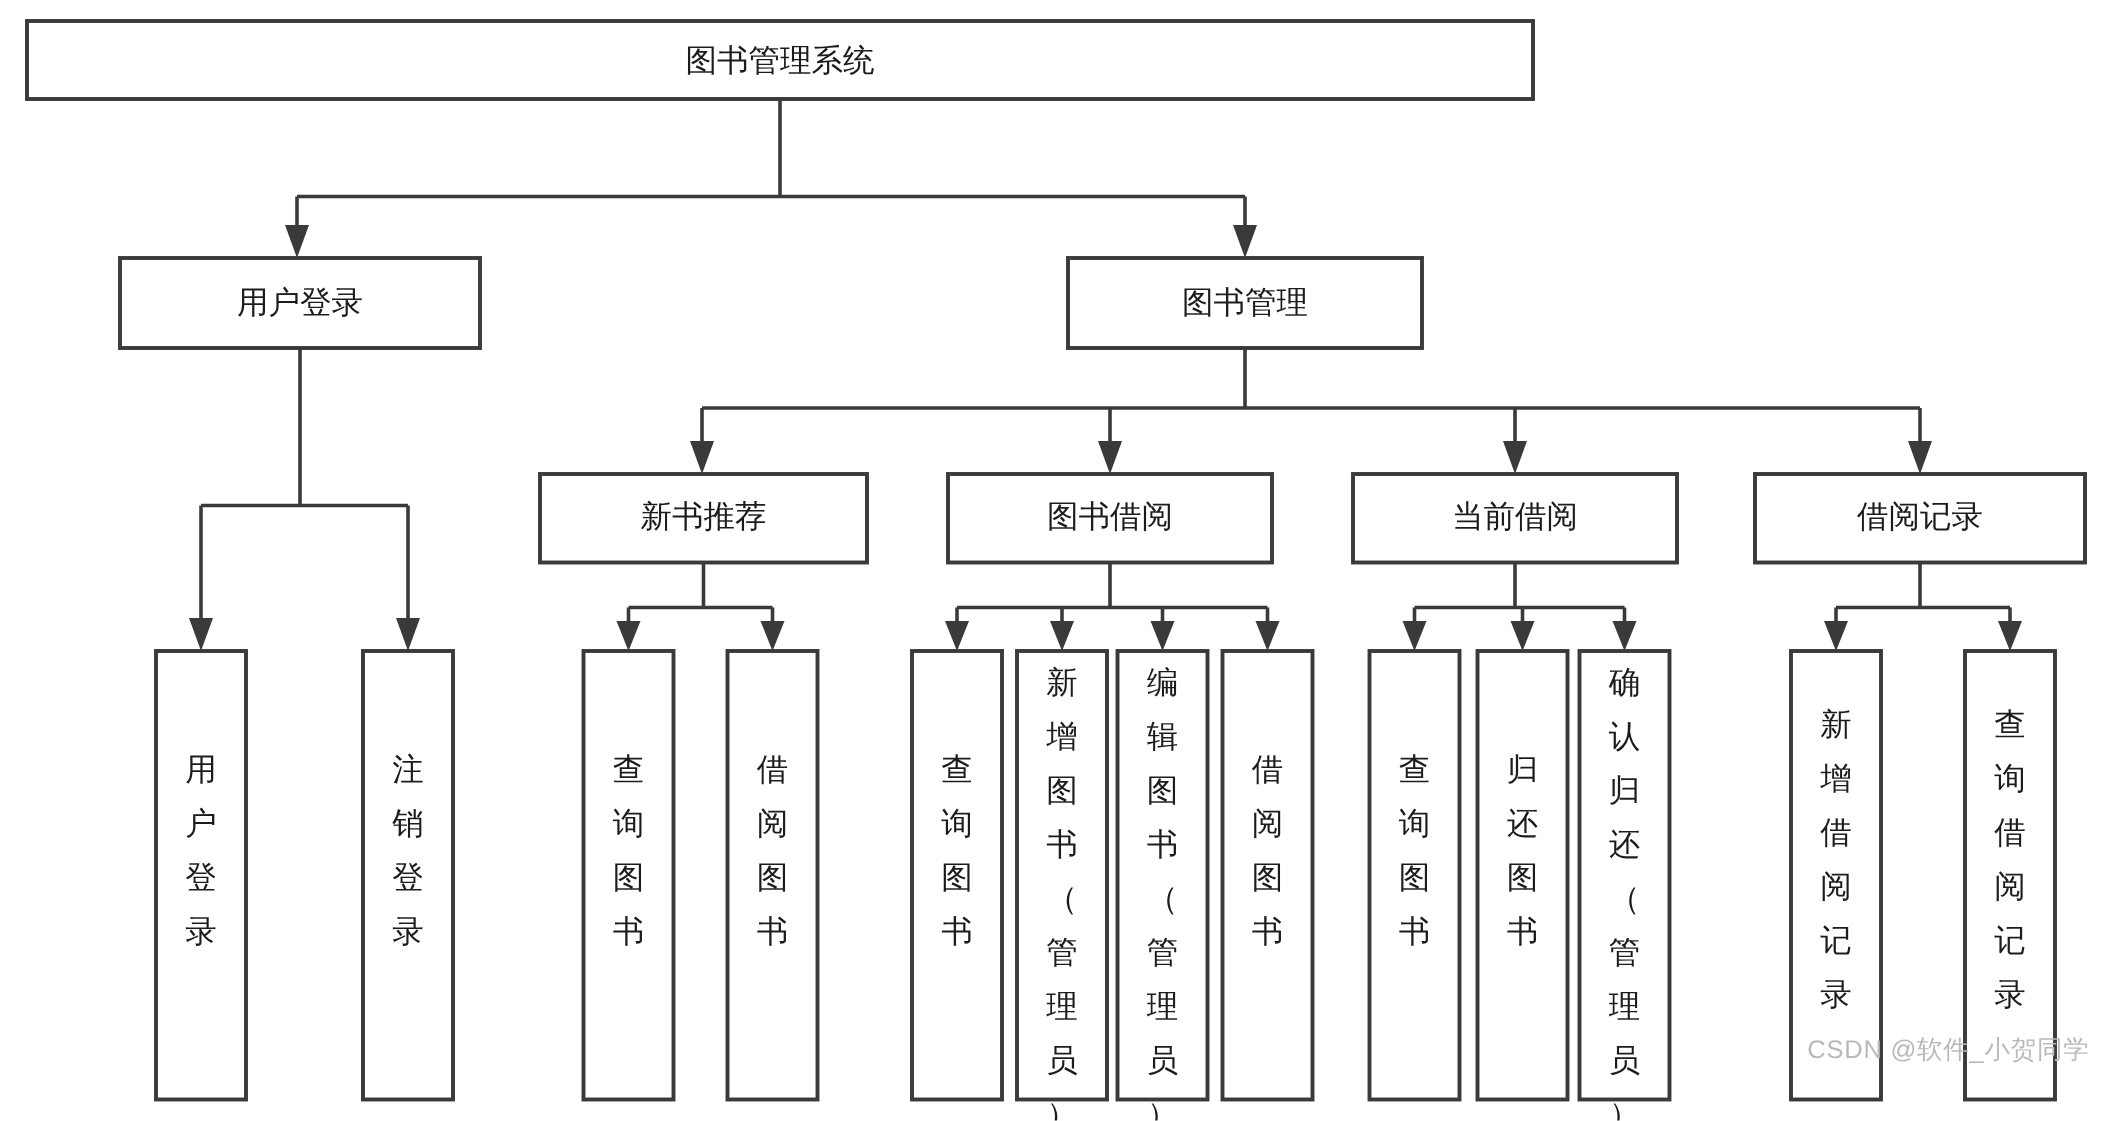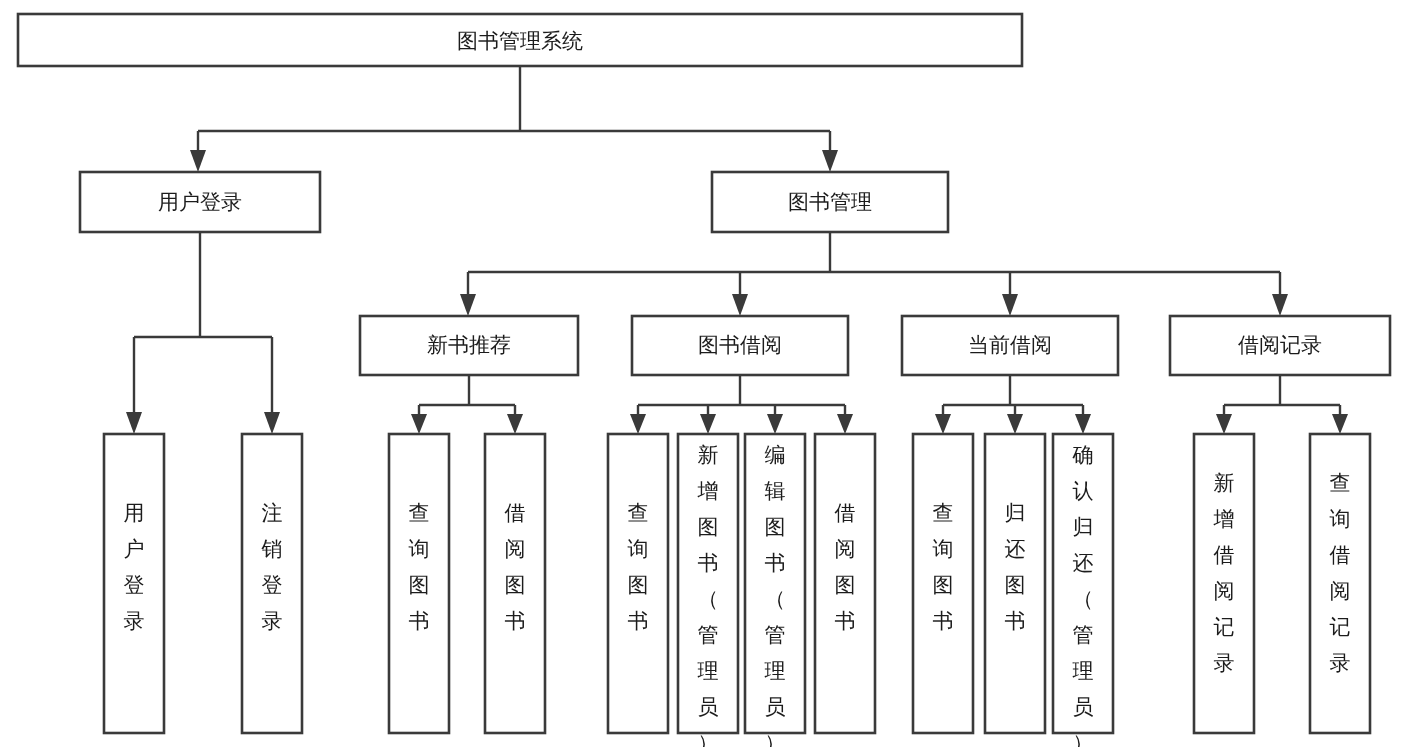--- a/index.html
+++ b/index.html
@@ -243,14 +243,15 @@
       <text class="node-label-vertical" x="1224" y="490"><tspan x="1224" y="490">新</tspan><tspan x="1224" y="526">增</tspan><tspan x="1224" y="562">借</tspan><tspan x="1224" y="598">阅</tspan><tspan x="1224" y="634">记</tspan><tspan x="1224" y="670">录</tspan></text>
     </g>
 
     <g>
       <rect class="node-box" x="1340" y="434" width="60" height="299" transform="translate(-30,0)"></rect>
       <text class="node-label-vertical" x="1340" y="490"><tspan x="1340" y="490">查</tspan><tspan x="1340" y="526">询</tspan><tspan x="1340" y="562">借</tspan><tspan x="1340" y="598">阅</tspan><tspan x="1340" y="634">记</tspan><tspan x="1340" y="670">录</tspan></text>
     </g>
 
   </svg>
 
+  <div class="watermark">CSDN @软件_小贺同学</div>
 
 </div>
 
 </body></html>

